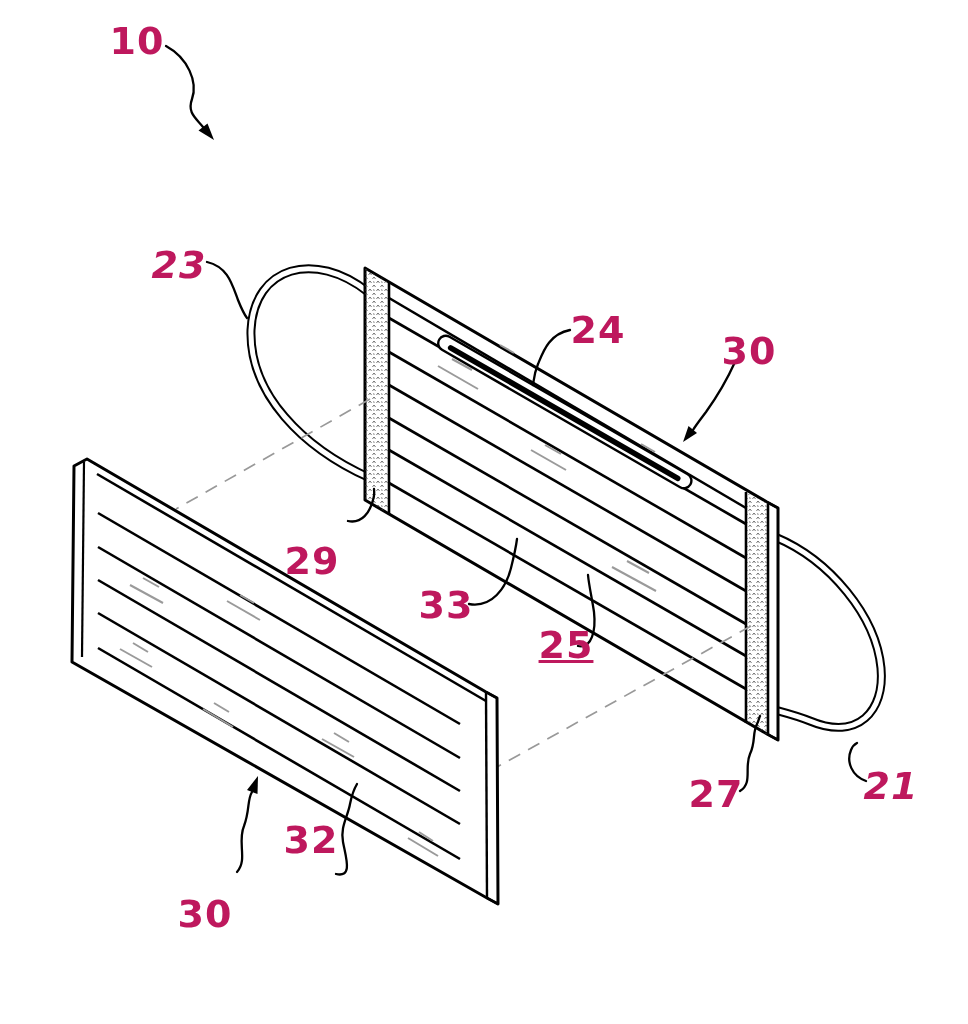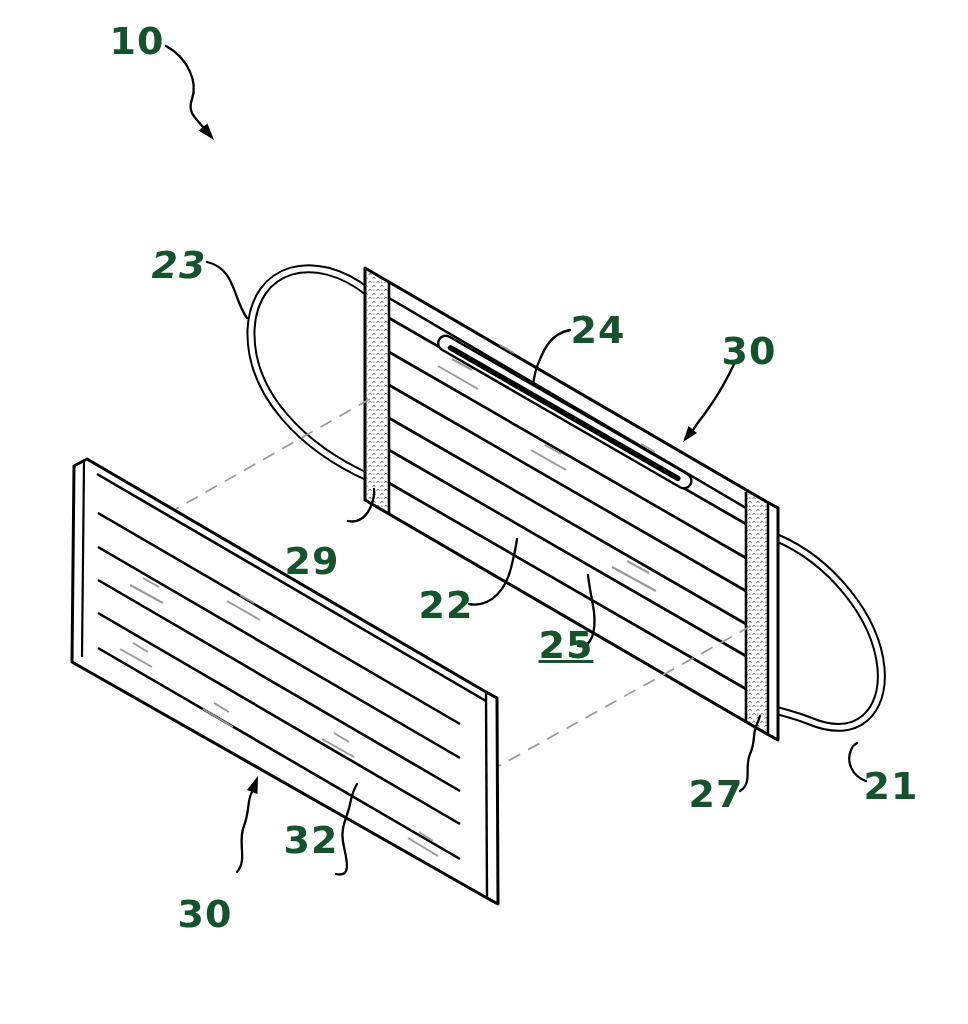--- a/index.html
+++ b/index.html
@@ -9,21 +9,21 @@
     background:#ffffff;
     font-family:"DejaVu Sans", sans-serif;
     overflow:hidden;
   }
   .fig{position:absolute;left:0;top:0;}
   .ref-label{
     position:absolute;
     transform:translate(-50%,-50%);
     font-size:38px;
     font-weight:bold;
-    color:#14532d;
+    color:#be185d;
     letter-spacing:1px;
     white-space:nowrap;
     user-select:none;
   }
 </style>
 </head>
 <body>
 
 <div class="stage">
 
@@ -159,20 +159,20 @@
 
       <path d="M336,874 C353,878 346,858 343,842 C340,827 348,816 350,804 C352,794 354,789 357,784"></path>
     </g>
   </svg>
 
   <div class="ref-label" style="left:137px;top:41px;">10</div>
   <div class="ref-label" style="left:179px;top:265px;font-style:italic;">23</div>
   <div class="ref-label" style="left:598px;top:330px;text-align:right;">24</div>
   <div class="ref-label" style="left:749px;top:351px;">30</div>
   <div class="ref-label" style="left:312px;top:521px;margin-top:40px;">29</div>
-  <div class="ref-label" style="left:446px;top:605px;">22</div>
+  <div class="ref-label" style="left:446px;top:605px;">33</div>
   <div class="ref-label" style="left:566px;top:645px;text-decoration:underline;">25</div>
   <div class="ref-label" style="left:716px;top:794px;">27</div>
-  <div class="ref-label" style="left:891px;top:786px;">21</div>
+  <div class="ref-label" style="left:891px;top:786px;font-style:italic;">21</div>
   <div class="ref-label" style="left:205px;top:914px;">30</div>
   <div class="ref-label" style="left:311px;top:840px;">32</div>
 
 </div>
 
 </body></html>

